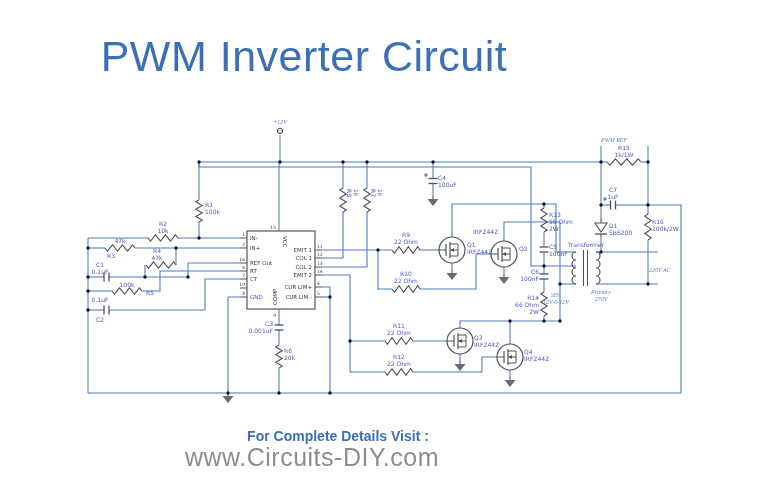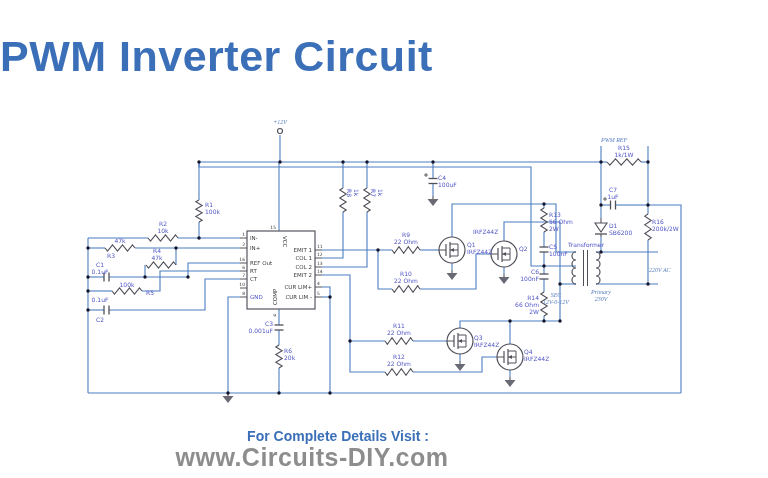--- a/index.html
+++ b/index.html
@@ -1,23 +1,23 @@
 <!DOCTYPE html>
 <html><head>
 <meta charset="utf-8">
 <style>
   html,body{margin:0;padding:0;}
   body{width:768px;height:478px;background:#ffffff;position:relative;overflow:hidden;
        font-family:"Liberation Sans",sans-serif;}
-  .title{position:absolute;top:32px;left:0;width:608px;
-         font-size:43px;font-weight:bold;color:#3b70b9;letter-spacing:.5px;}
+  .title{position:absolute;top:32px;left:0;width:608px;text-align:center;
+         font-size:43px;font-weight:normal;color:#3b70b9;letter-spacing:.5px;}
   .f1{position:absolute;top:428px;left:0;width:676px;text-align:center;
       font-size:14px;font-weight:bold;color:#3b70b9;}
   .f2{position:absolute;top:443px;left:0;width:624px;text-align:center;
-      font-size:25px;font-weight:bold;color:#8d8d8d;letter-spacing:.5px;}
+      font-size:25px;font-weight:normal;color:#8d8d8d;letter-spacing:.5px;}
   svg{position:absolute;top:0;left:0;}
   text{font-family:"DejaVu Sans",sans-serif;}
   .lb{font-size:6px;fill:#5056c4;}
   .net{font-size:6px;fill:#5b80c2;font-family:"Liberation Serif",serif;font-style:italic;}
   .pt{font-size:5.5px;fill:#3a3a3a;}
   .pn{font-size:4.5px;fill:#3a3a3a;}
   .gndlb{fill:#4a50c8;}
   .am{text-anchor:middle;}
   .ae{text-anchor:end;}
 </style>

